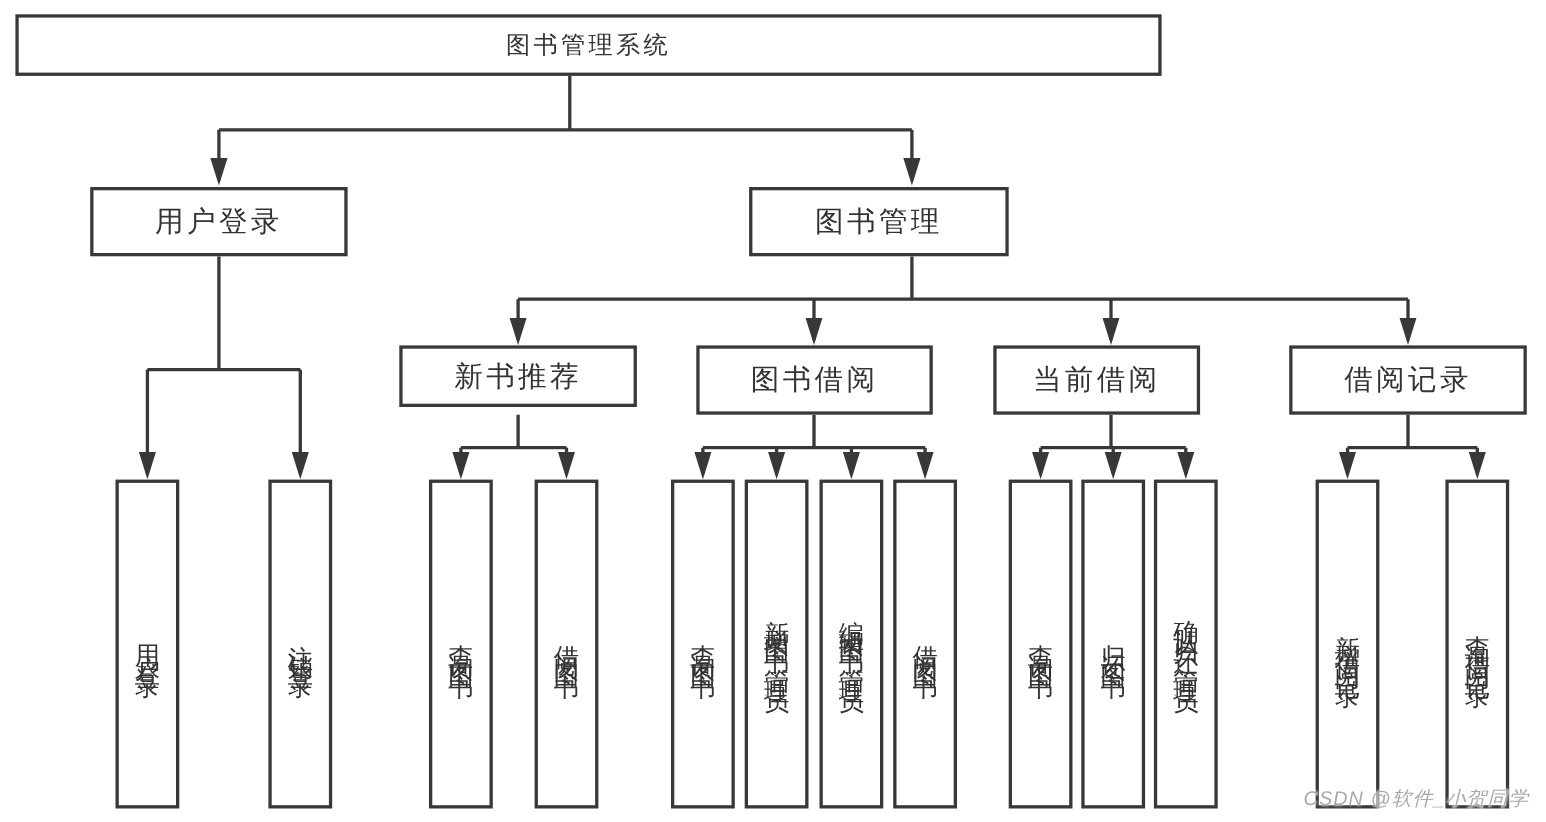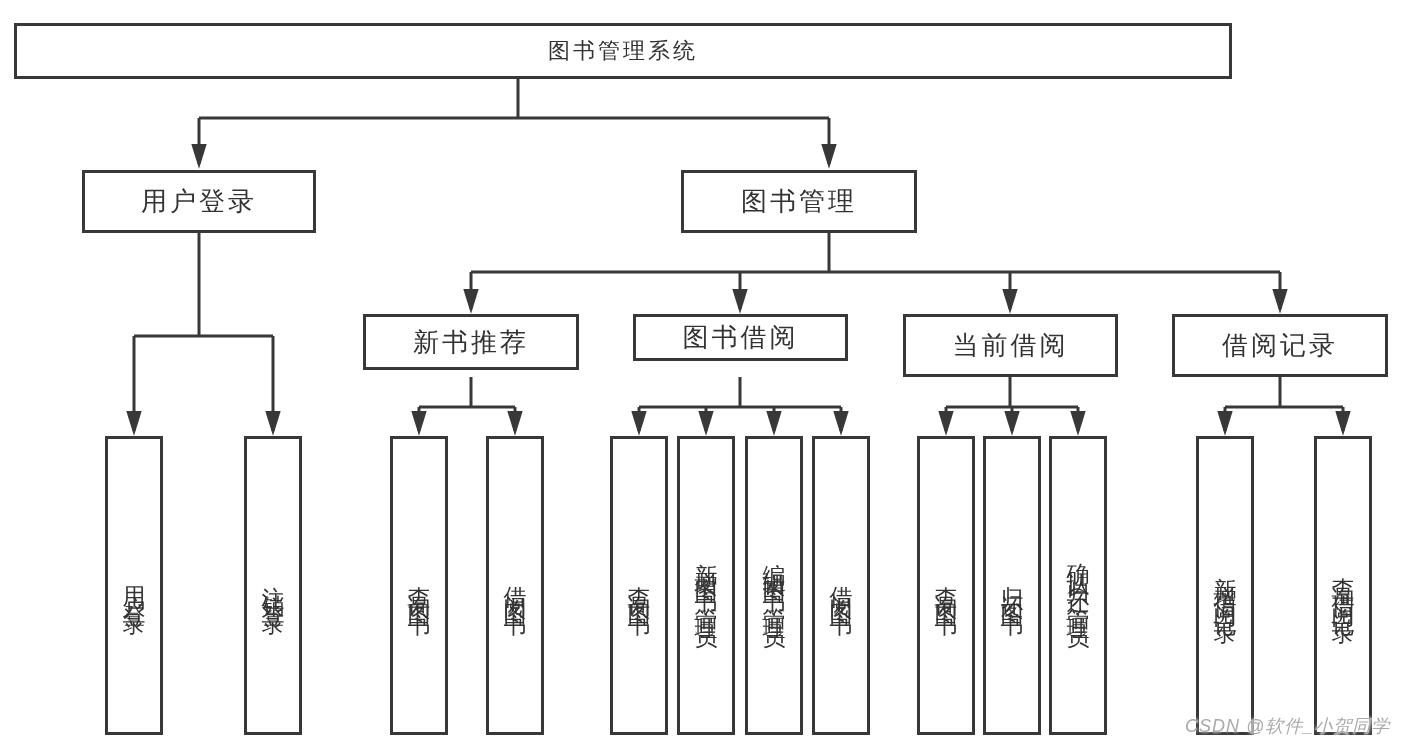--- a/index.html
+++ b/index.html
@@ -97,38 +97,38 @@
       <path d="M946,407 V431" marker-end="url(#arrow)"></path>
       <path d="M1012,407 V431" marker-end="url(#arrow)"></path>
       <path d="M1078,407 V431" marker-end="url(#arrow)"></path>
 
       <path d="M1280,377 V407 M1225,407 H1343"></path>
       <path d="M1225,407 V431" marker-end="url(#arrow)"></path>
       <path d="M1343,407 V431" marker-end="url(#arrow)"></path>
     </g>
   </svg>
 
-  <div class="box hbox root-box" style="left:14px;top:23px;width:1218px;height:56px">
+  <div class="box hbox root-box" style="left:14px;top:13px;width:1042px;height:56px">
     <span>图书管理系统</span>
   </div>
 
   <div class="box hbox" style="left:82px;top:170px;width:234px;height:63px">
     <span>用户登录</span>
   </div>
   <div class="box hbox" style="left:681px;top:170px;width:236px;height:63px">
     <span>图书管理</span>
   </div>
 
   <div class="box hbox" style="left:363px;top:314px;width:216px;height:56px">
     <span>新书推荐</span>
   </div>
-  <div class="box hbox" style="left:633px;top:314px;width:215px;height:47px">
+  <div class="box hbox" style="left:633px;top:314px;width:215px;height:63px">
     <span>图书借阅</span>
   </div>
-  <div class="box hbox" style="left:903px;top:314px;width:215px;height:63px">
+  <div class="box hbox" style="left:903px;top:314px;width:188px;height:63px">
     <span>当前借阅</span>
   </div>
   <div class="box hbox" style="left:1172px;top:314px;width:216px;height:63px">
     <span>借阅记录</span>
   </div>
 
   <div class="box vbox" style="left:105px">
     <span>用户登录</span>
   </div>
   <div class="box vbox" style="left:244px">

